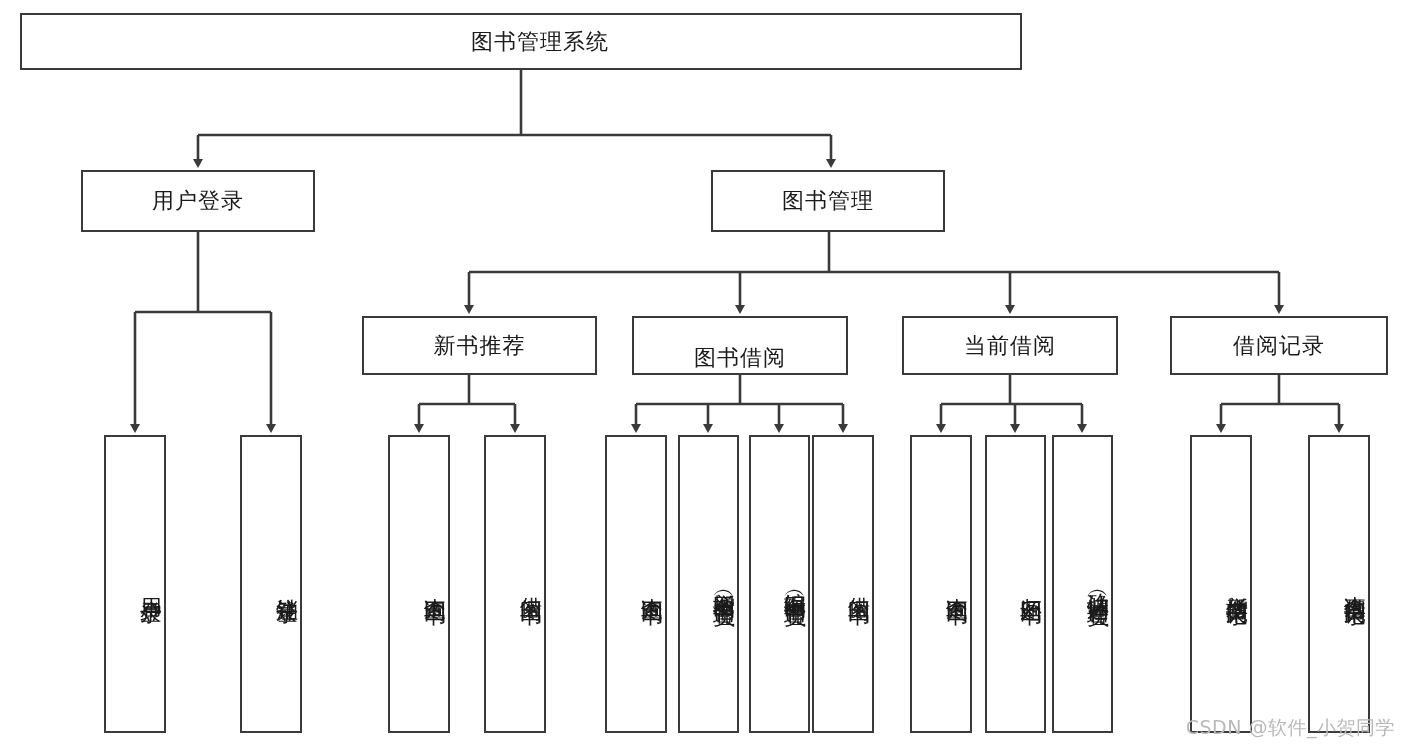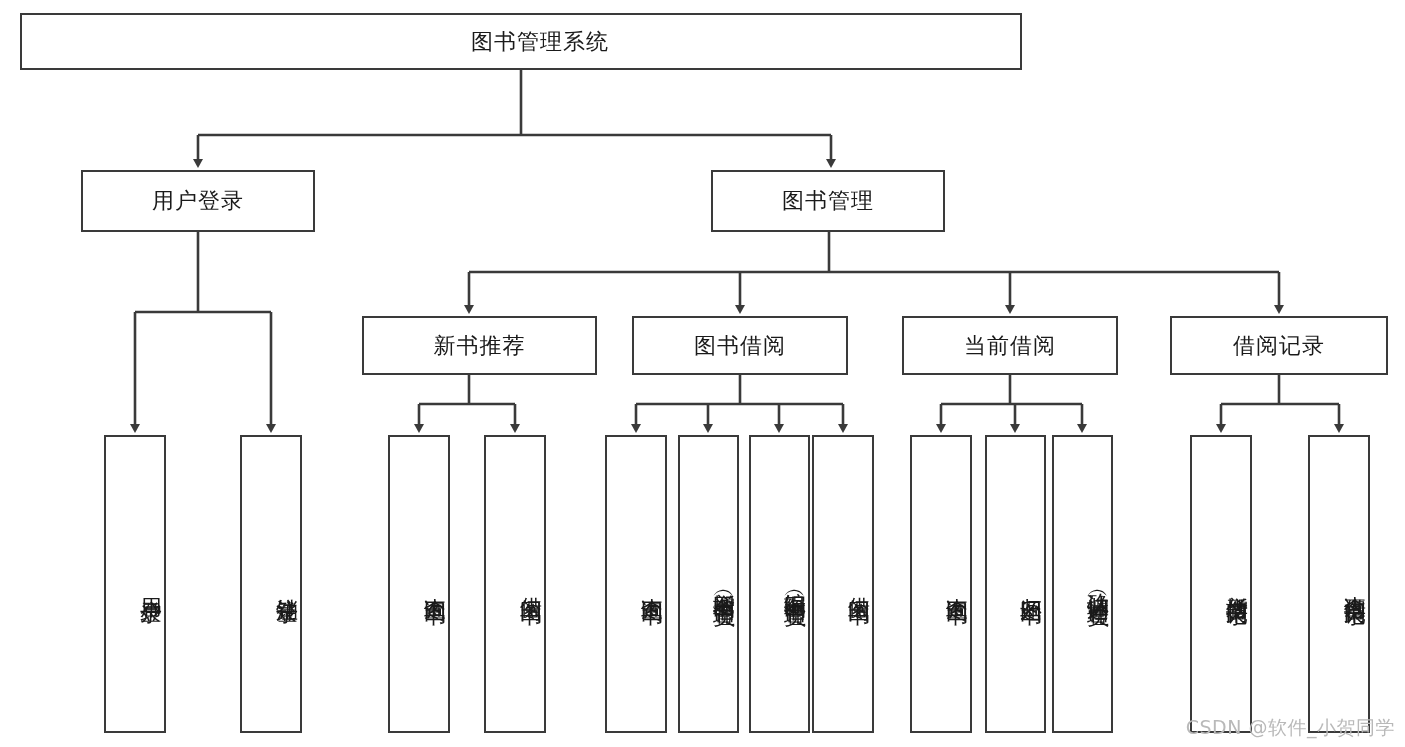--- a/index.html
+++ b/index.html
@@ -140,21 +140,21 @@
   <div class="node horiz" style="left: 81px; top: 170px; width: 234px; height: 62px; border-color: rgb(58, 58, 58); background: rgb(255, 255, 255); color: rgb(26, 26, 26);">
     <span>用户登录</span>
   </div>
   <div class="node horiz" style="left: 711px; top: 170px; width: 234px; height: 62px; border-color: rgb(58, 58, 58); background: rgb(255, 255, 255); color: rgb(26, 26, 26);">
     <span>图书管理</span>
   </div>
 
   <div class="node horiz" style="left: 362px; top: 316px; width: 235px; height: 59px; border-color: rgb(58, 58, 58); background: rgb(255, 255, 255); color: rgb(26, 26, 26);">
     <span>新书推荐</span>
   </div>
-  <div class="node horiz" style="left: 632px; top: 316px; width: 216px; height: 59px; border-color: rgb(58, 58, 58); background: rgb(255, 255, 255); color: rgb(26, 26, 26);">
+  <div class="node horiz" style="left: 632px; top: 316px; width: 216px; height: 59px; border-color: rgb(58, 58, 58); background: rgb(255, 255, 255); color: rgb(26, 26, 26); align-items: flex-end;">
     <span>图书借阅</span>
   </div>
   <div class="node horiz" style="left: 1170px; top: 316px; width: 218px; height: 59px; border-color: rgb(58, 58, 58); background: rgb(255, 255, 255); color: rgb(26, 26, 26);">
     <span>借阅记录</span>
   </div>
   <div class="node horiz" style="left: 902px; top: 316px; width: 216px; height: 59px; border-color: rgb(58, 58, 58); background: rgb(255, 255, 255); color: rgb(26, 26, 26);">
     <span>当前借阅</span>
   </div>
 
   <div class="node vert" style="left: 104px; top: 435px; width: 62px; height: 298px; border-color: rgb(58, 58, 58); background: rgb(255, 255, 255); color: rgb(26, 26, 26);">

